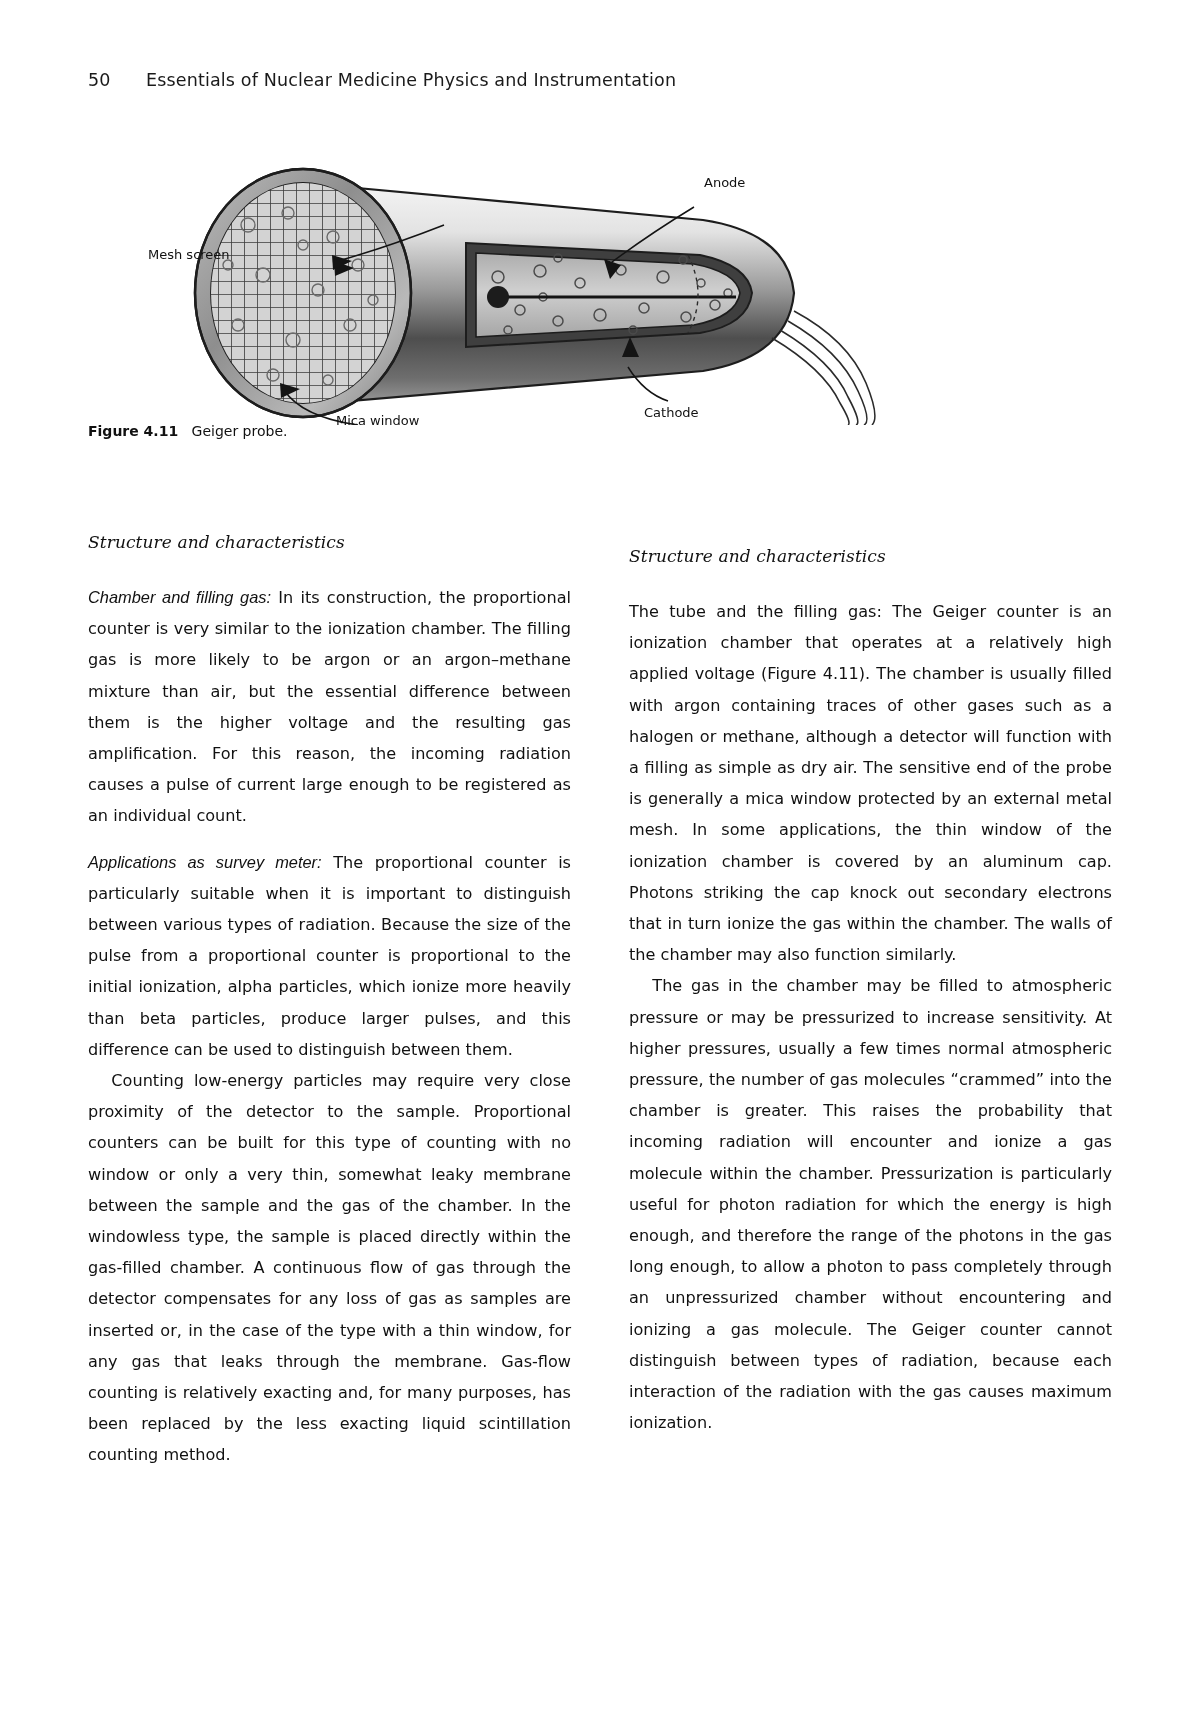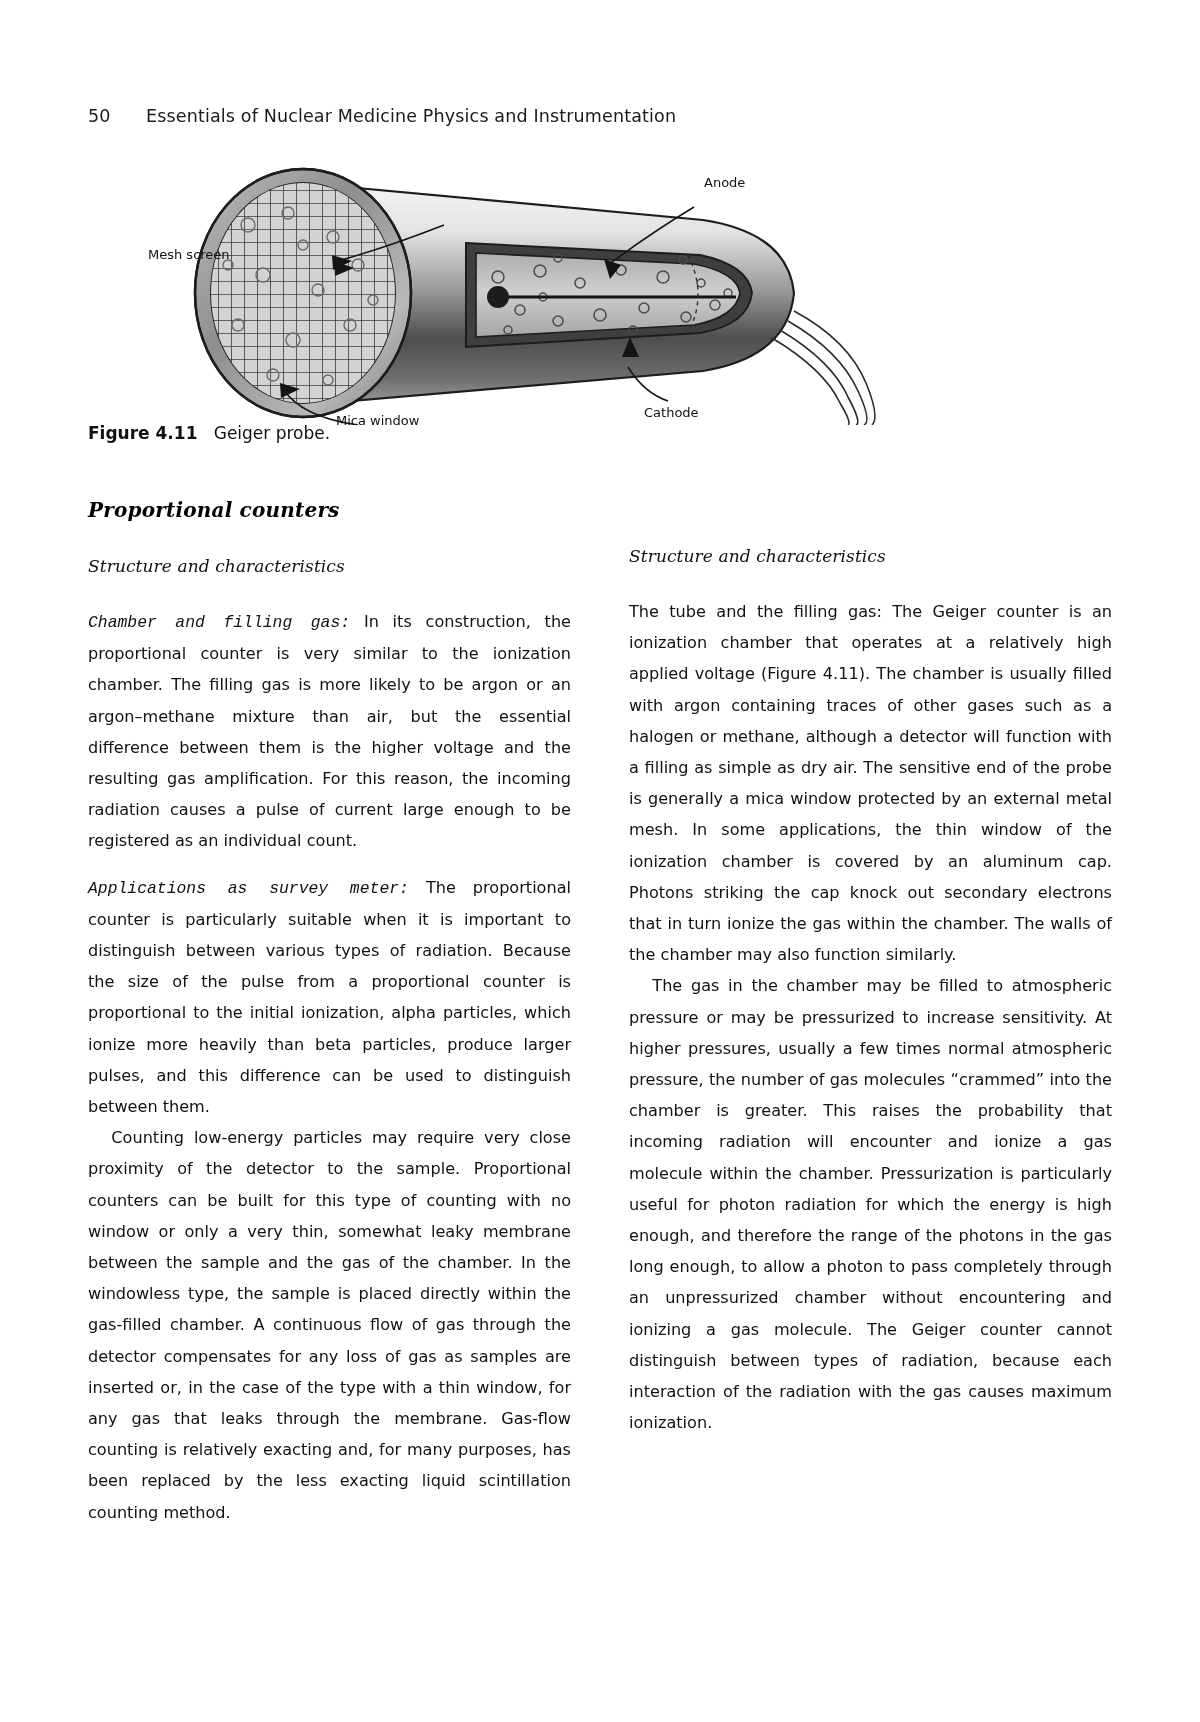--- a/index.html
+++ b/index.html
@@ -35,39 +35,38 @@
     font-size: 17.5px;
     letter-spacing: 0.15px;
     color: #1a1a1a;
   }
   .running-head .folio {
     width: 58px;
     display: inline-block;
   }
   .running-head .rh-title {
     white-space: nowrap;
-    margin-top: 36px;
   }
 
   
   .figure-block {
     position: absolute;
     left: 88px;
     top: 125px;
     width: 1024px;
     height: 300px;
   }
   .figure-svg { display: block; }
 
   .figure-caption {
     position: absolute;
     left: 88px;
     top: 423px;
     font-family: "DejaVu Sans", sans-serif;
-    font-size: 17px;
+    font-size: 14px;
     color: #111111;
     white-space: nowrap;
   }
   .figure-caption .fig-num { font-weight: bold; }
 
   
   .columns {
     position: absolute;
     left: 88px;
     top: 498px;
@@ -105,21 +104,21 @@
     font-size: 16.1px;
     line-height: 31.2px;
     text-align: justify;
     color: #111111;
     hyphens: none;
   }
   p.body.first { margin-top: 30px; }
   p.body.gap   { margin-top: 15px; }
   p.body.indent { text-indent: 1.45em; }
 
-  .lead-ital { font-style: italic; font-family: Liberation Mono, monospace; font-size: 16.4px; }
+  .lead-ital { font-style: italic; font-family: Liberation Sans, sans-serif; font-size: 16.4px; }
 
   
   .fig-label {
     font-family: "DejaVu Sans", sans-serif;
     font-size: 13px;
     fill: #111;
   }
 </style>
 </head>
 <body>
@@ -250,21 +249,20 @@
 
   <div class="figure-caption">
     <span class="fig-num">Figure 4.11</span>
     <span>&nbsp;</span>
     <span>Geiger probe.</span>
   </div>
 
   <div class="columns">
 
     <div class="col left">
-      <h2 class="sec-head">Proportional counters</h2>
       <h3 class="sub-head">Structure and characteristics</h3>
 
       <p class="body first"><span class="lead-ital">Chamber and filling gas:</span><span> In its construction, the proportional counter is very similar to the ionization chamber. The filling gas is more likely to be argon or an argon–methane mixture than air, but the essential difference between them is the higher voltage and the resulting gas amplification. For this reason, the incoming radiation causes a pulse of current large enough to be registered as an individual count.</span></p>
 
       <p class="body gap"><span class="lead-ital">Applications as survey meter:</span><span> The proportional counter is particularly suitable when it is important to distinguish between various types of radiation. Because the size of the pulse from a proportional counter is proportional to the initial ionization, alpha particles, which ionize more heavily than beta particles, produce larger pulses, and this difference can be used to distinguish between them.</span></p>
 
       <p class="body indent">Counting low-energy particles may require very close proximity of the detector to the sample. Proportional counters can be built for this type of counting with no window or only a very thin, somewhat leaky membrane between the sample and the gas of the chamber. In the windowless type, the sample is placed directly within the gas-filled chamber. A continuous flow of gas through the detector compensates for any loss of gas as samples are inserted or, in the case of the type with a thin window, for any gas that leaks through the membrane. Gas-flow counting is relatively exacting and, for many purposes, has been replaced by the less exacting liquid scintillation counting method.</p>
     </div>
 
     <div class="col right">

